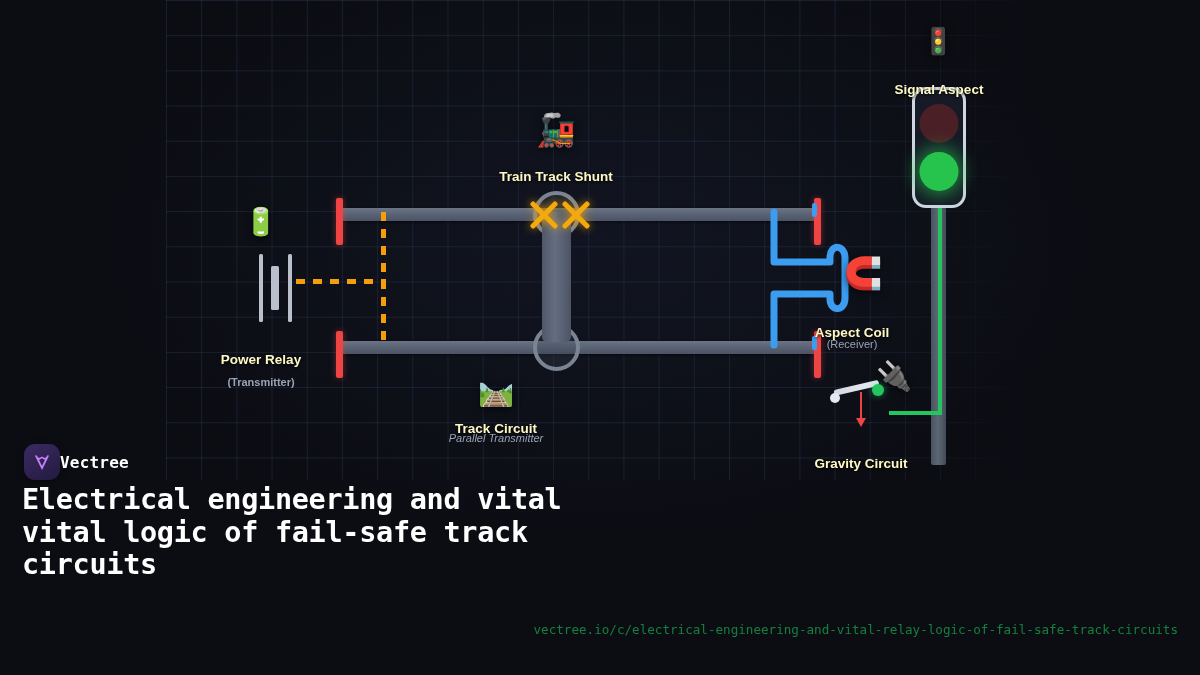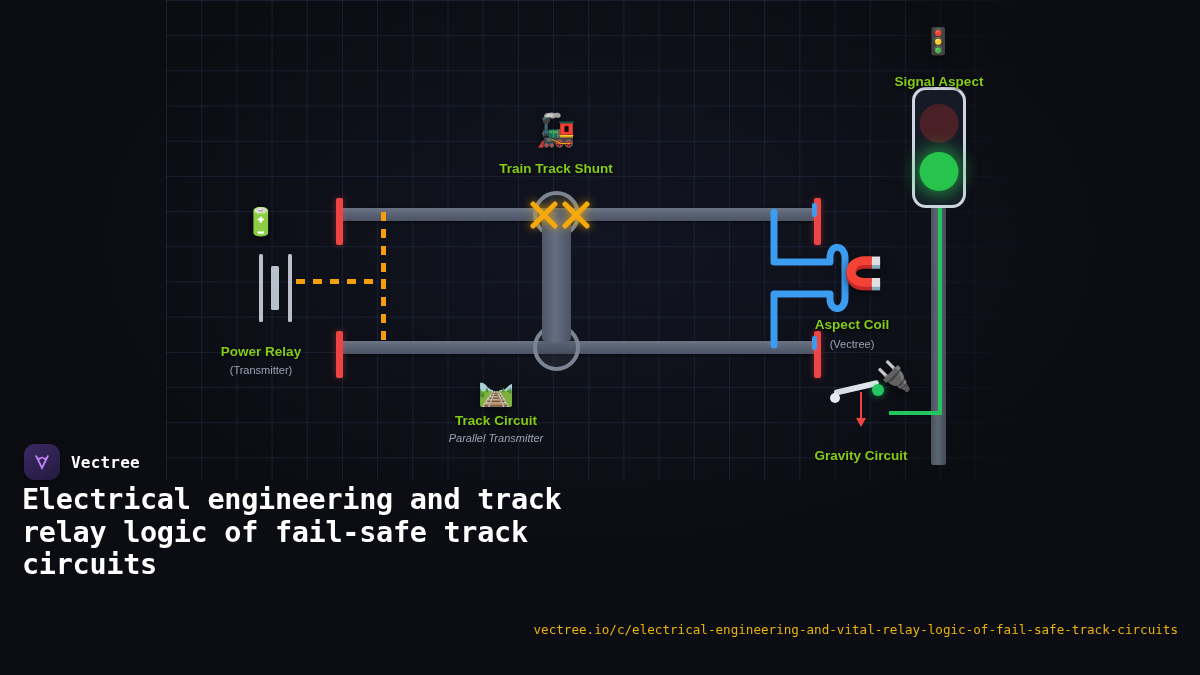--- a/index.html
+++ b/index.html
@@ -29,25 +29,26 @@
   }
   #vignette{
     position:absolute;inset:0;
     background:radial-gradient(ellipse 700px 420px at 600px 240px, rgba(30,38,66,.30), rgba(12,13,19,0) 72%);
     pointer-events:none;
   }
 
   
   .lbl{
     position:absolute;
-    color:#84cc16;
+    color:#fef9c3;
     font-size:13.5px;font-weight:bold;
     text-align:center;white-space:nowrap;
     transform:translateX(-50%);
     text-shadow:0 1px 3px rgba(0,0,0,.85);
+    margin-top:8px;
   }
   .sub{
     position:absolute;
     color:#9aa3b4;
     font-size:11px;
     text-align:center;white-space:nowrap;
     transform:translateX(-50%);
   }
   .sub.ital{font-style:italic;}
   .emoji{
@@ -141,42 +142,42 @@
   }
   .ball{position:absolute;border-radius:50%;}
   .arrow-line{position:absolute;width:2px;background:#ef4444;}
   .arrow-head{
     position:absolute;width:0;height:0;
     border-left:5px solid transparent;border-right:5px solid transparent;
     border-top:9px solid #ef4444;
   }
 
   
-  #brand{position:absolute;left:24px;top:444px;display:flex;align-items:center;gap:11px;}
+  #brand{position:absolute;left:24px;top:444px;display:flex;align-items:center;}
   #brand-logo{
     width:36px;height:36px;border-radius:11px;
     background:linear-gradient(145deg,#3b2a63,#241a40);
     display:flex;align-items:center;justify-content:center;
     box-shadow:0 2px 6px rgba(0,0,0,.5);
   }
   #brand-name{
     color:#fff;font-size:16px;font-weight:bold;
     font-family:"DejaVu Sans Mono","Liberation Mono",monospace;
     letter-spacing:.2px;
   }
   #headline{
     position:absolute;left:22px;top:484px;width:600px;
     color:#fff;
     font-family:"DejaVu Sans Mono","Liberation Mono",monospace;
     font-size:28.5px;font-weight:bold;line-height:32.5px;
     letter-spacing:-.3px;
   }
   #url{
     position:absolute;right:22px;top:622px;
-    color:#eab308;
+    color:#15803d;
     font-family:"DejaVu Sans Mono","Liberation Mono",monospace;
     font-size:12.6px;white-space:nowrap;
   }
   #bottom-rule{
     position:absolute;left:0;right:0;bottom:0;height:6px;
     background:linear-gradient(90deg,#7c3aed,#4f46e5 40%,#1e1b34 100%);
     opacity:.0;
   }
 </style>
 </head>
@@ -244,45 +245,45 @@
   <div class="ball" style="left:830px;top:393px;width:10px;height:10px;background:#e4e9f2;"></div>
   <div class="ball" style="left:872px;top:384px;width:12px;height:12px;background:#22c55e;box-shadow:0 0 7px rgba(34,197,94,.6);"></div>
   <div class="arrow-line" style="left:860px;top:392px;height:28px;"></div>
   <div class="arrow-head" style="left:856px;top:418px;"></div>
 
   <div class="emoji" style="left:496px;top:377px;font-size:29px;">🛤️</div>
 
   <div class="emoji" style="left:556px;top:114px;font-size:32px;">🚂</div>
 
   <div class="lbl" style="left:261px;top:344px;">Power Relay</div>
-  <div class="sub" style="left:261px;top:364px;">(Transmitter)</div>
+  <div class="sub" style="left:261px;top:376px;font-weight:bold;">(Transmitter)</div>
 
   <div class="lbl" style="left:556px;top:161px;">Train Track Shunt</div>
 
   <div class="lbl" style="left:496px;top:413px;">Track Circuit</div>
   <div class="sub ital" style="left:496px;top:432px;">Parallel Transmitter</div>
 
   <div class="lbl" style="left:852px;top:317px;">Aspect Coil</div>
-  <div class="sub" style="left:852px;top:338px;">(Vectree)</div>
+  <div class="sub" style="left:852px;top:338px;">(Receiver)</div>
 
   <div class="lbl" style="left:939px;top:74px;">Signal Aspect</div>
 
   <div class="lbl" style="left:861px;top:448px;">Gravity Circuit</div>
 
 </div>
 
 <div id="brand">
   <div id="brand-logo">
     <svg width="20" height="20" viewBox="0 0 24 24">
       <path d="M5 5 L12 19 L19 5" fill="none" stroke="#c084fc" stroke-width="2.2" stroke-linecap="round"></path>
       <path d="M8.5 8.5 L12 6.5 L15.5 8.5" fill="none" stroke="#c084fc" stroke-width="1.8" stroke-linecap="round"></path>
       <circle cx="8.2" cy="7.6" r="1.15" fill="#e879f9"></circle>
       <circle cx="15.8" cy="7.6" r="1.15" fill="#e879f9"></circle>
     </svg>
   </div>
   <div id="brand-name">Vectree</div>
 </div>
 
-<div id="headline">Electrical engineering and track relay logic of fail-safe track circuits</div>
+<div id="headline">Electrical engineering and vital vital logic of fail-safe track circuits</div>
 
 <div id="url">vectree.io/c/electrical-engineering-and-vital-relay-logic-of-fail-safe-track-circuits</div>
 
 <div id="bottom-rule"></div>
 
 </body></html>

